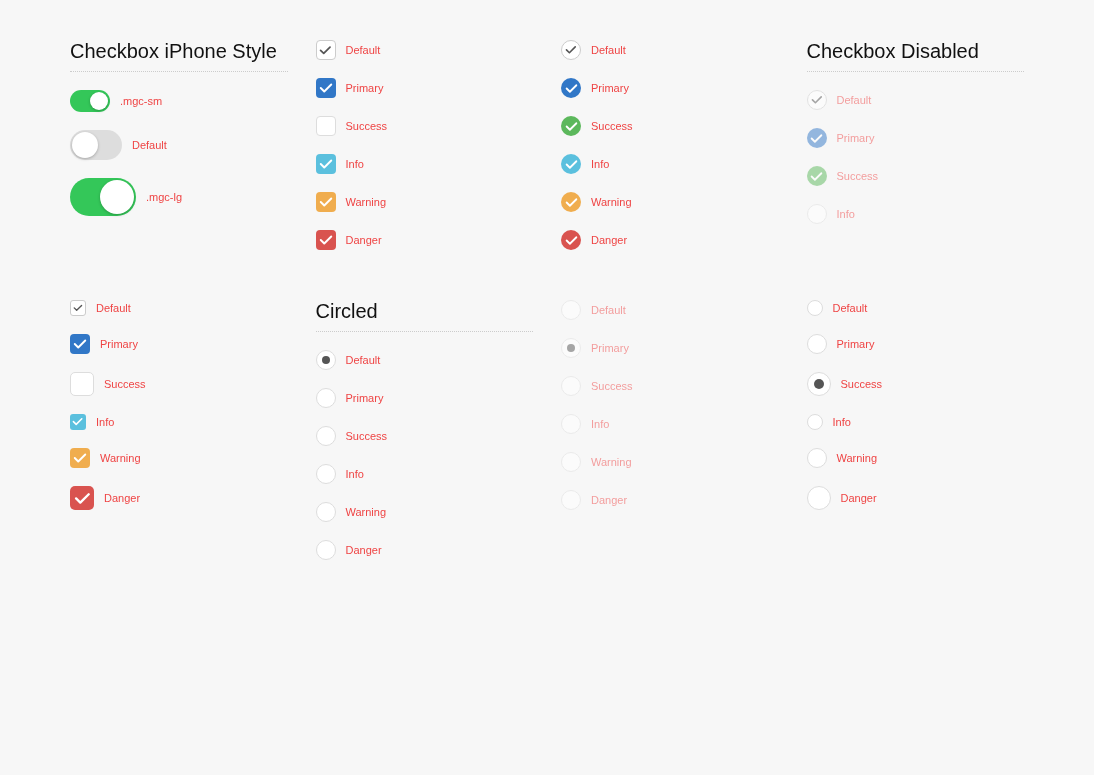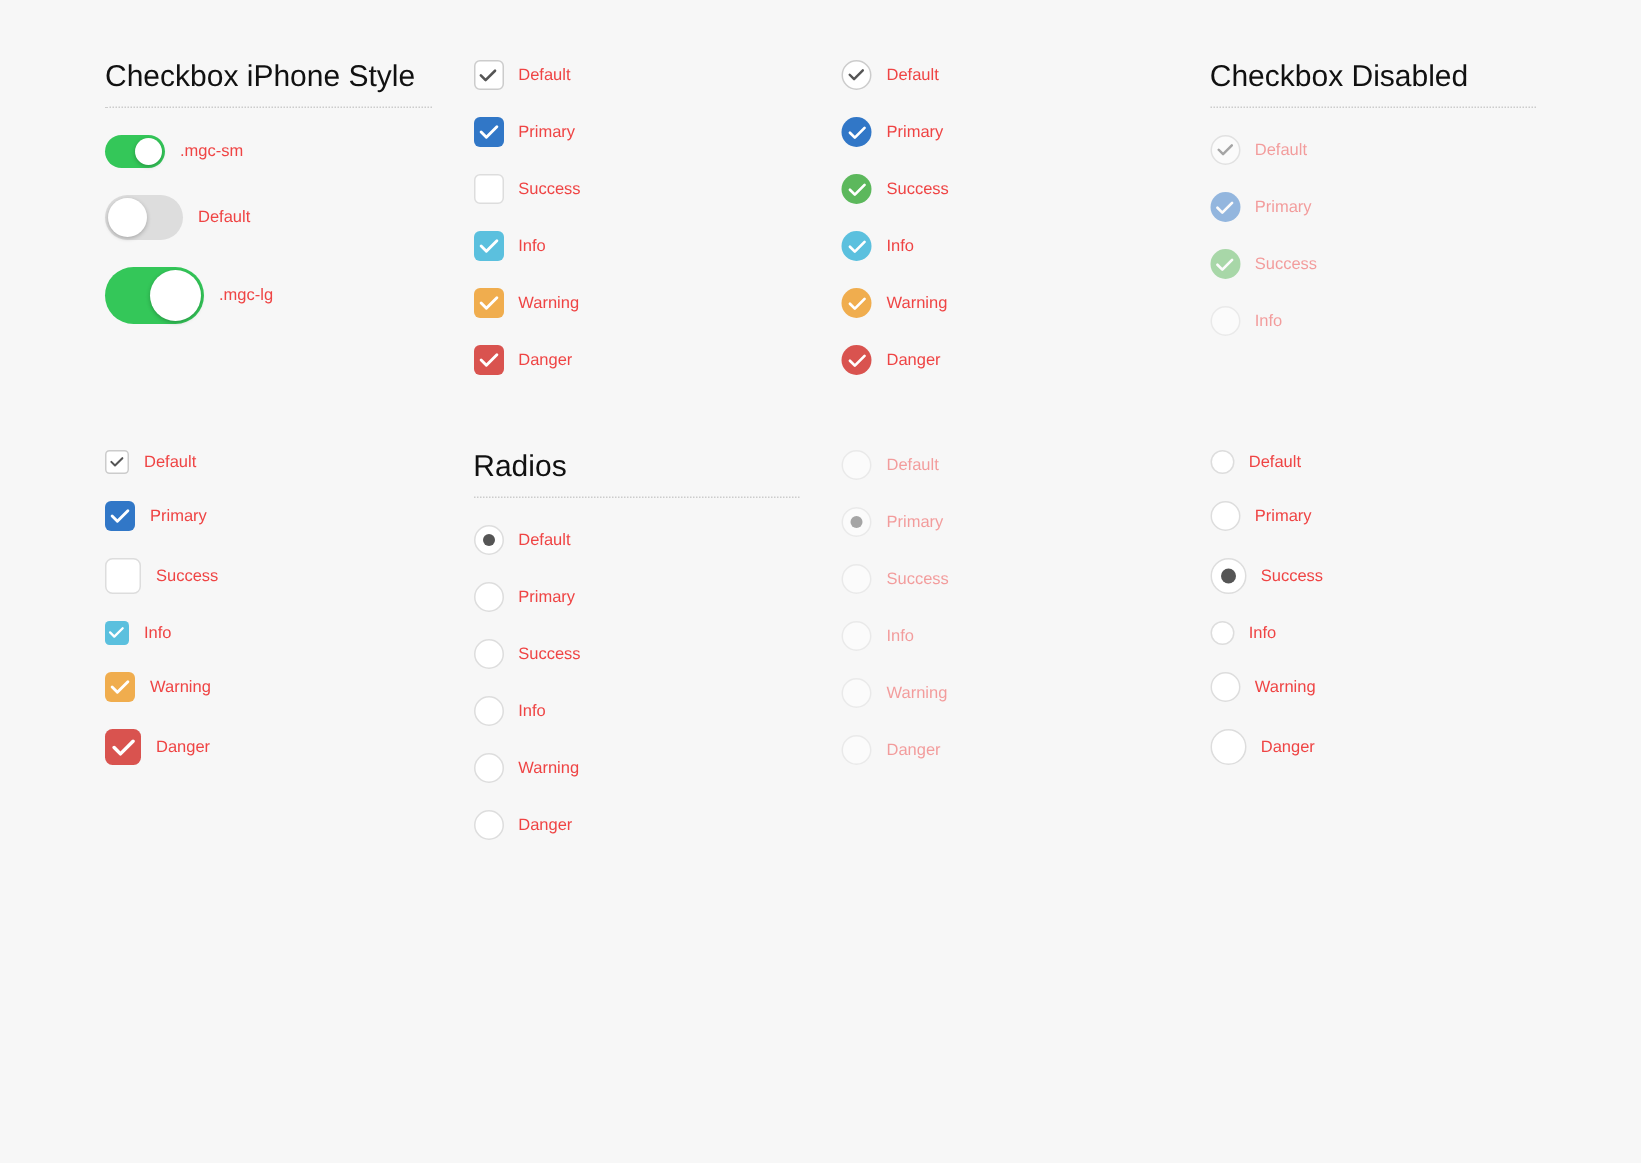--- a/index.html
+++ b/index.html
@@ -330,21 +330,21 @@
       <span class="chk chk-lg c-danger">
           <svg viewBox="0 0 16 12">
             <path d="M2 6 L6 10 L14 2" fill="none" stroke-width="2.2" stroke-linecap="round" stroke-linejoin="round"></path>
           </svg>
         </span>
       <span>Danger</span>
     </div>
   </div>
 
   <div class="panel">
-    <h3 class="panel-title">Radios</h3>
+    <h3 class="panel-title">Circled</h3>
     <div class="option-row">
       <span class="radio">
           <span class="radio-dot"></span>
         </span>
       <span>Default</span>
     </div>
     <div class="option-row">
       <span class="radio"></span>
       <span>Primary</span>
     </div>

